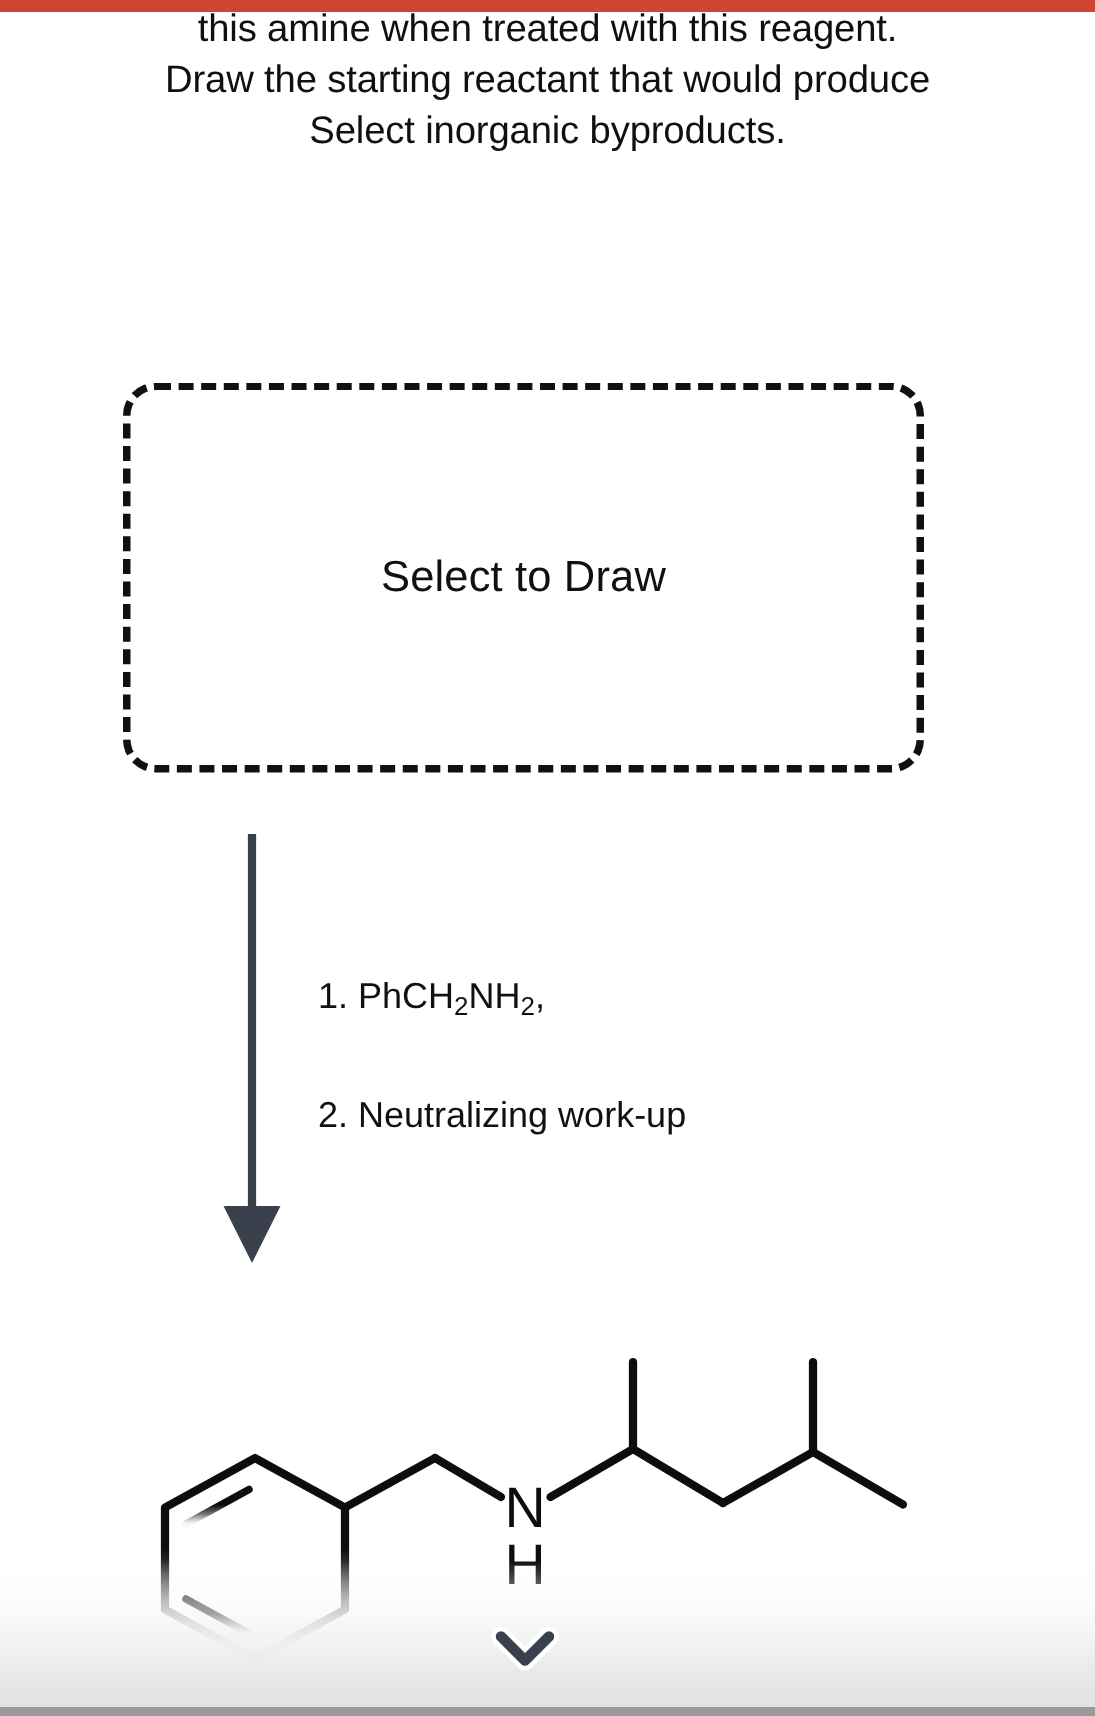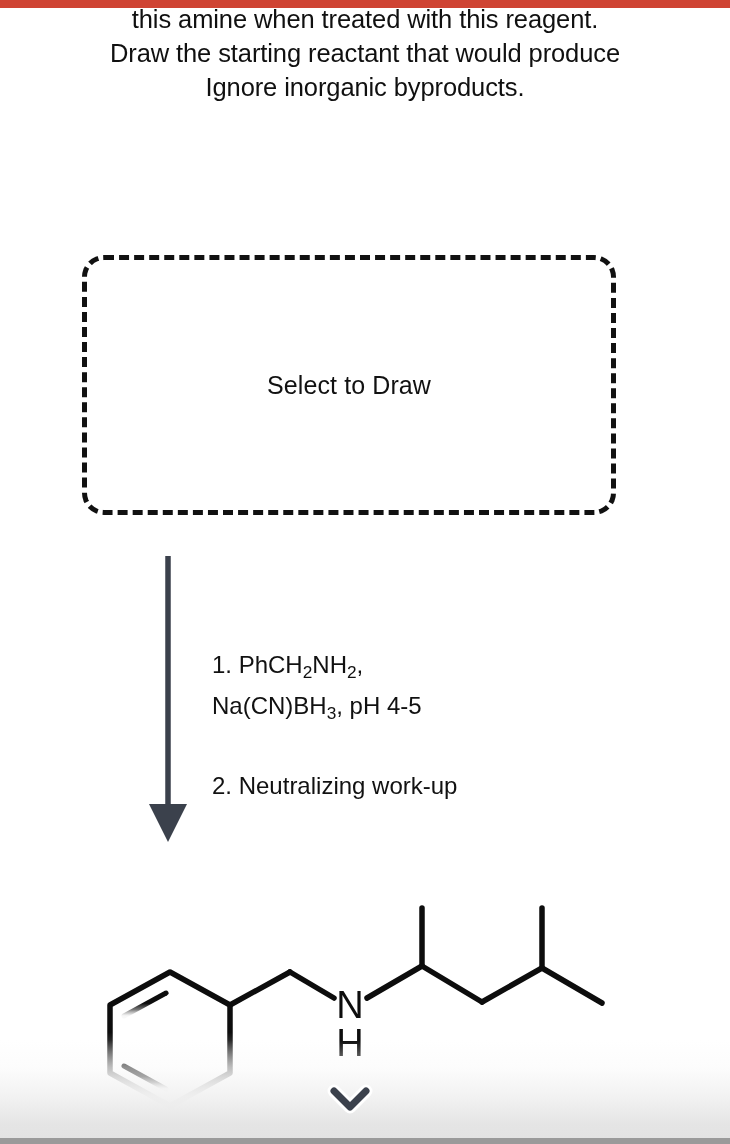--- a/index.html
+++ b/index.html
@@ -57,21 +57,21 @@
   }
   #draw-area-label {
     position: absolute;
     left: 0;
     top: 0;
     width: 100%;
     height: 100%;
     display: flex;
     align-items: center;
     justify-content: center;
-    font-size: 25px;
+    font-size: 29px;
     color: #111111;
     letter-spacing: 0.1px;
   }
 
   
   #reaction-arrow {
     position: absolute;
     left: 140px;
     top: 552px;
     width: 60px;
@@ -140,35 +140,34 @@
   }
 </style>
 </head>
 <body>
 
 <div id="top-accent-bar"></div>
 
 <div id="question-prompt">
   <span class="pline">this amine when treated with this reagent.</span>
   <span class="pline">Draw the starting reactant that would produce</span>
-  <span class="pline">Ignore inorganic byproducts.</span>
+  <span class="pline">Select inorganic byproducts.</span>
 </div>
 
 <div id="draw-area">
   <div id="draw-area-label">Select to Draw</div>
 </div>
 
 <svg id="reaction-arrow" viewBox="0 0 60 296">
   <line x1="28" y1="4" x2="28" y2="254" stroke="#3b414c" stroke-width="5.5"></line>
   <polygon points="9,252 47,252 28,290" fill="#3b414c"></polygon>
 </svg>
 
 <div id="reagents">
   <span class="rline"><span>1. PhCH</span><sub>2</sub><span>NH</span><sub>2</sub><span>,</span></span>
-  <span class="rline"><span>Na(CN)BH</span><sub>3</sub><span>, pH 4-5</span></span>
   <span class="spacer"></span>
   <span class="rline">2. Neutralizing work-up</span>
 </div>
 
 <svg id="product-structure" viewBox="0 0 730 264">
   <defs>
     <linearGradient id="ringFade" x1="0" y1="0" x2="0" y2="1">
       <stop offset="0%" stop-color="#0d0d0d" stop-opacity="1"></stop>
       <stop offset="45%" stop-color="#0d0d0d" stop-opacity="1"></stop>
       <stop offset="72%" stop-color="#555555" stop-opacity="0.80"></stop>

